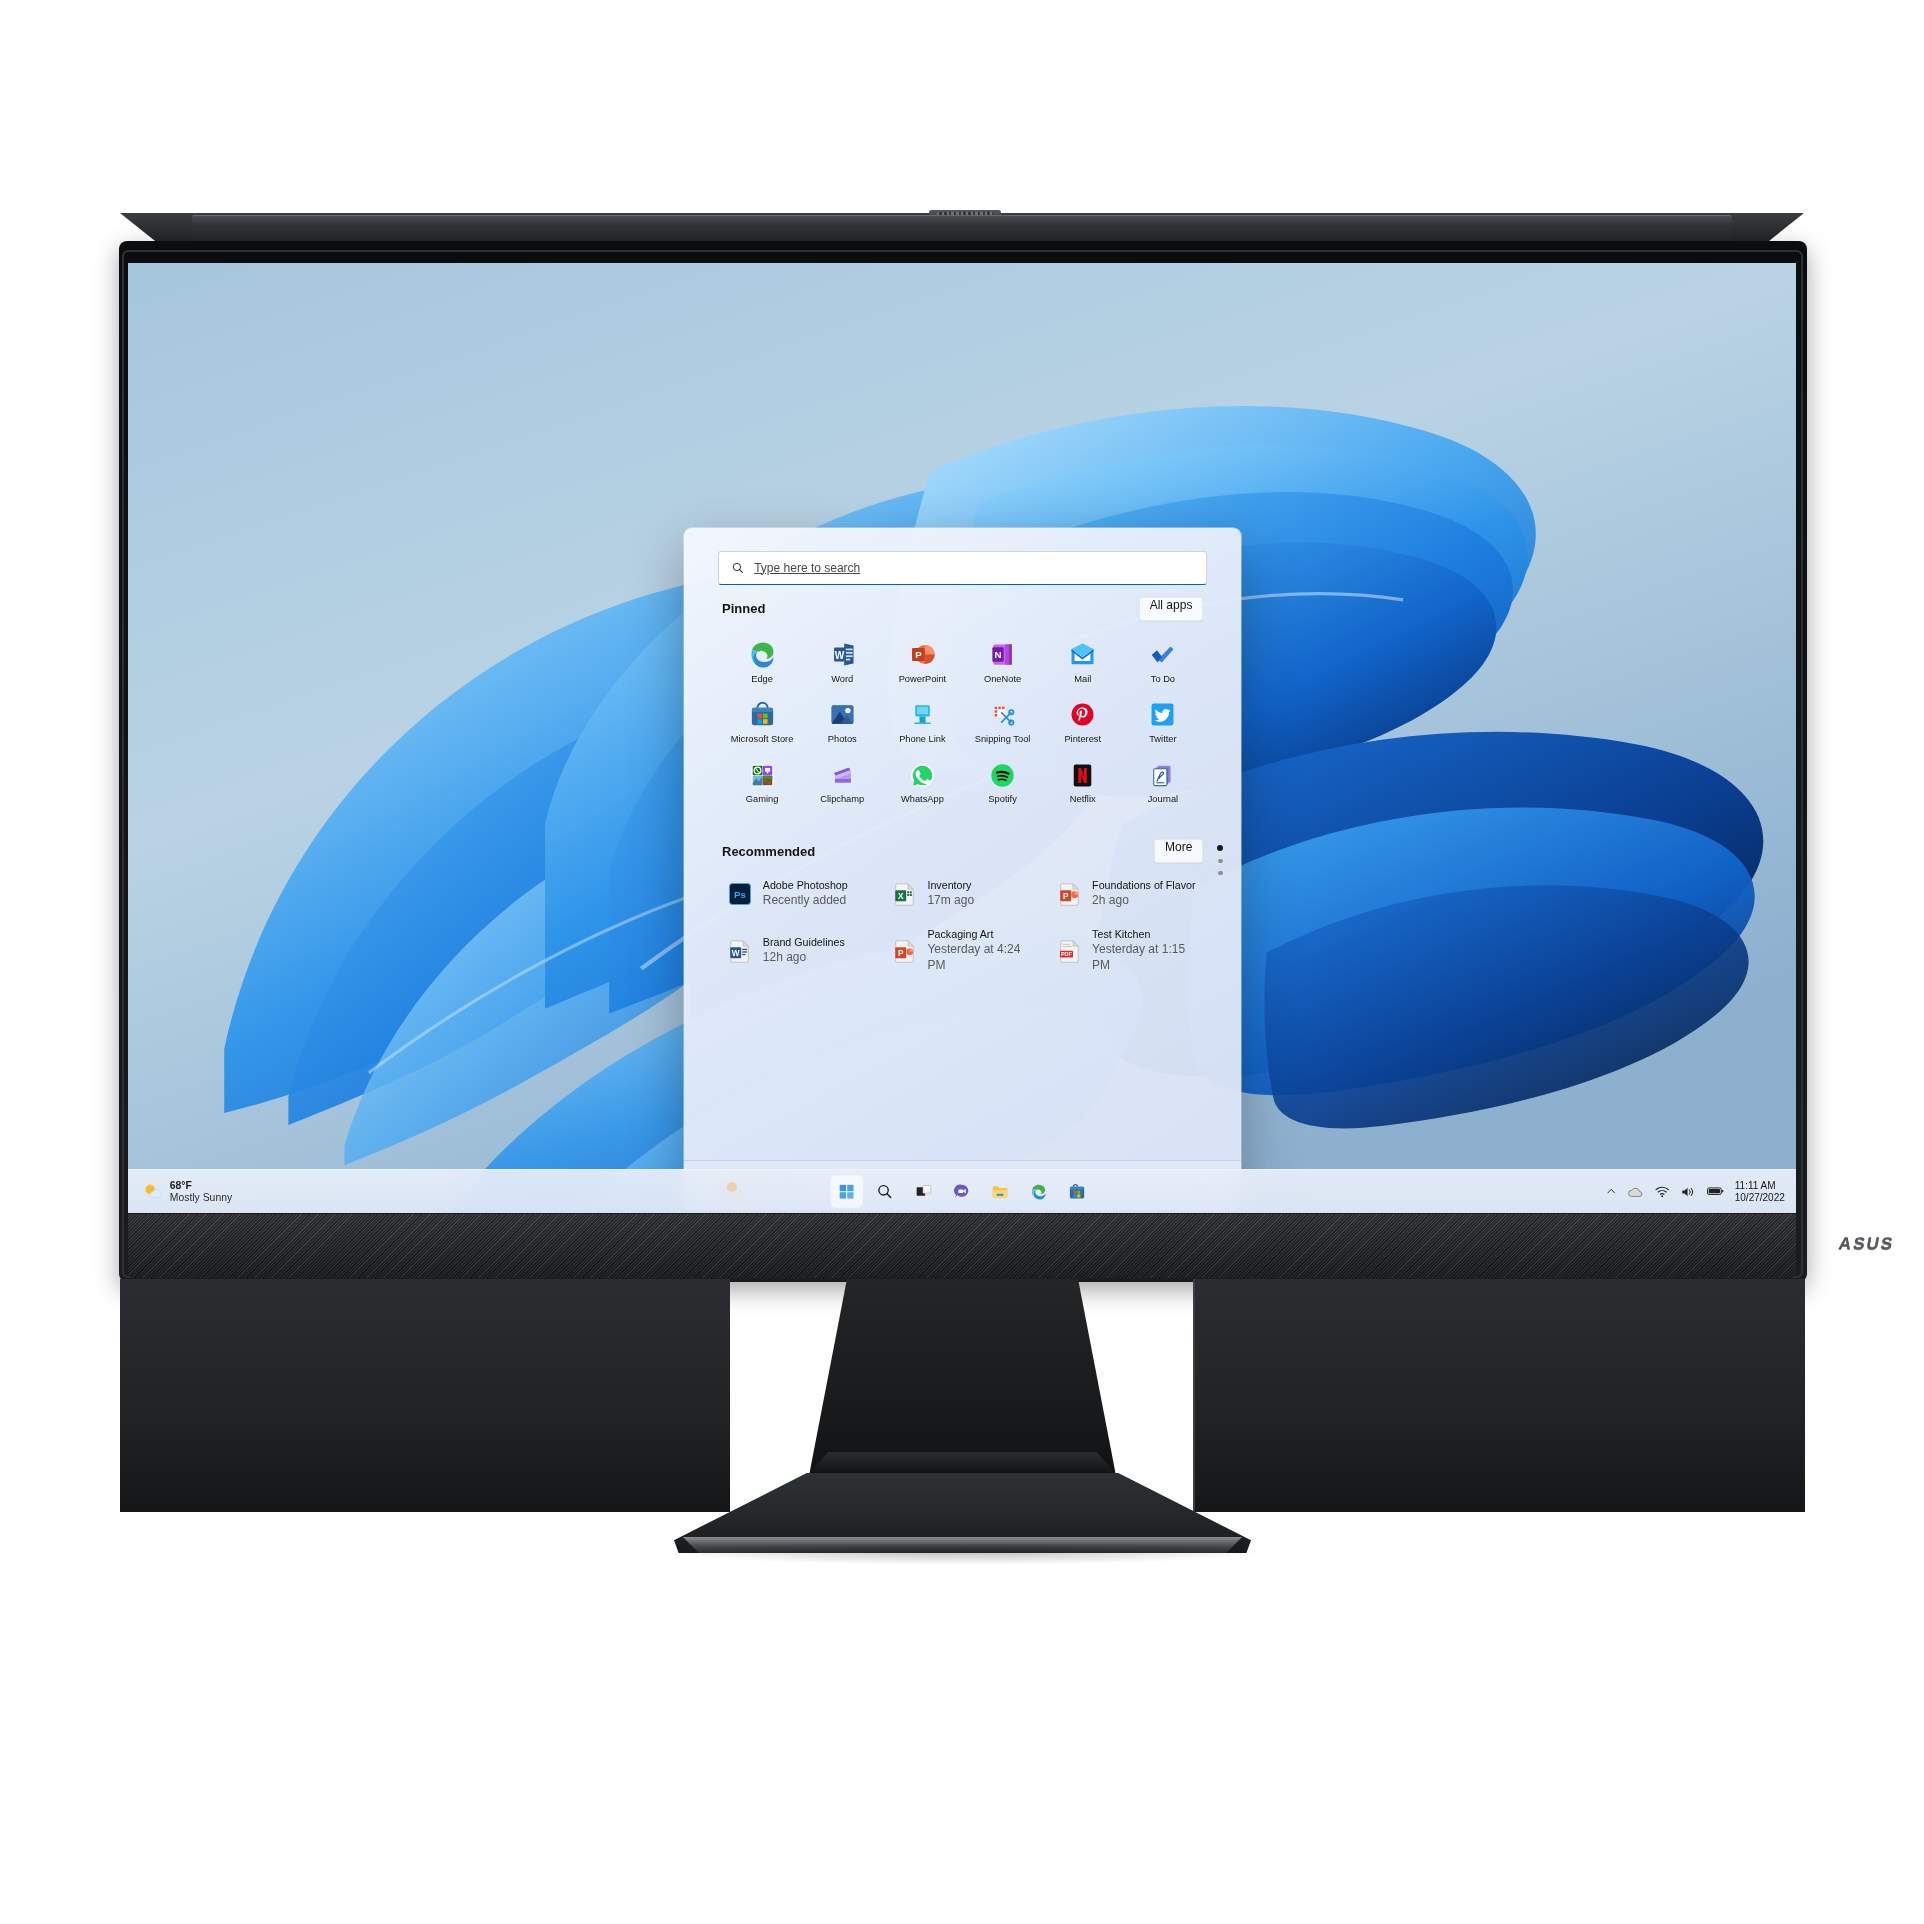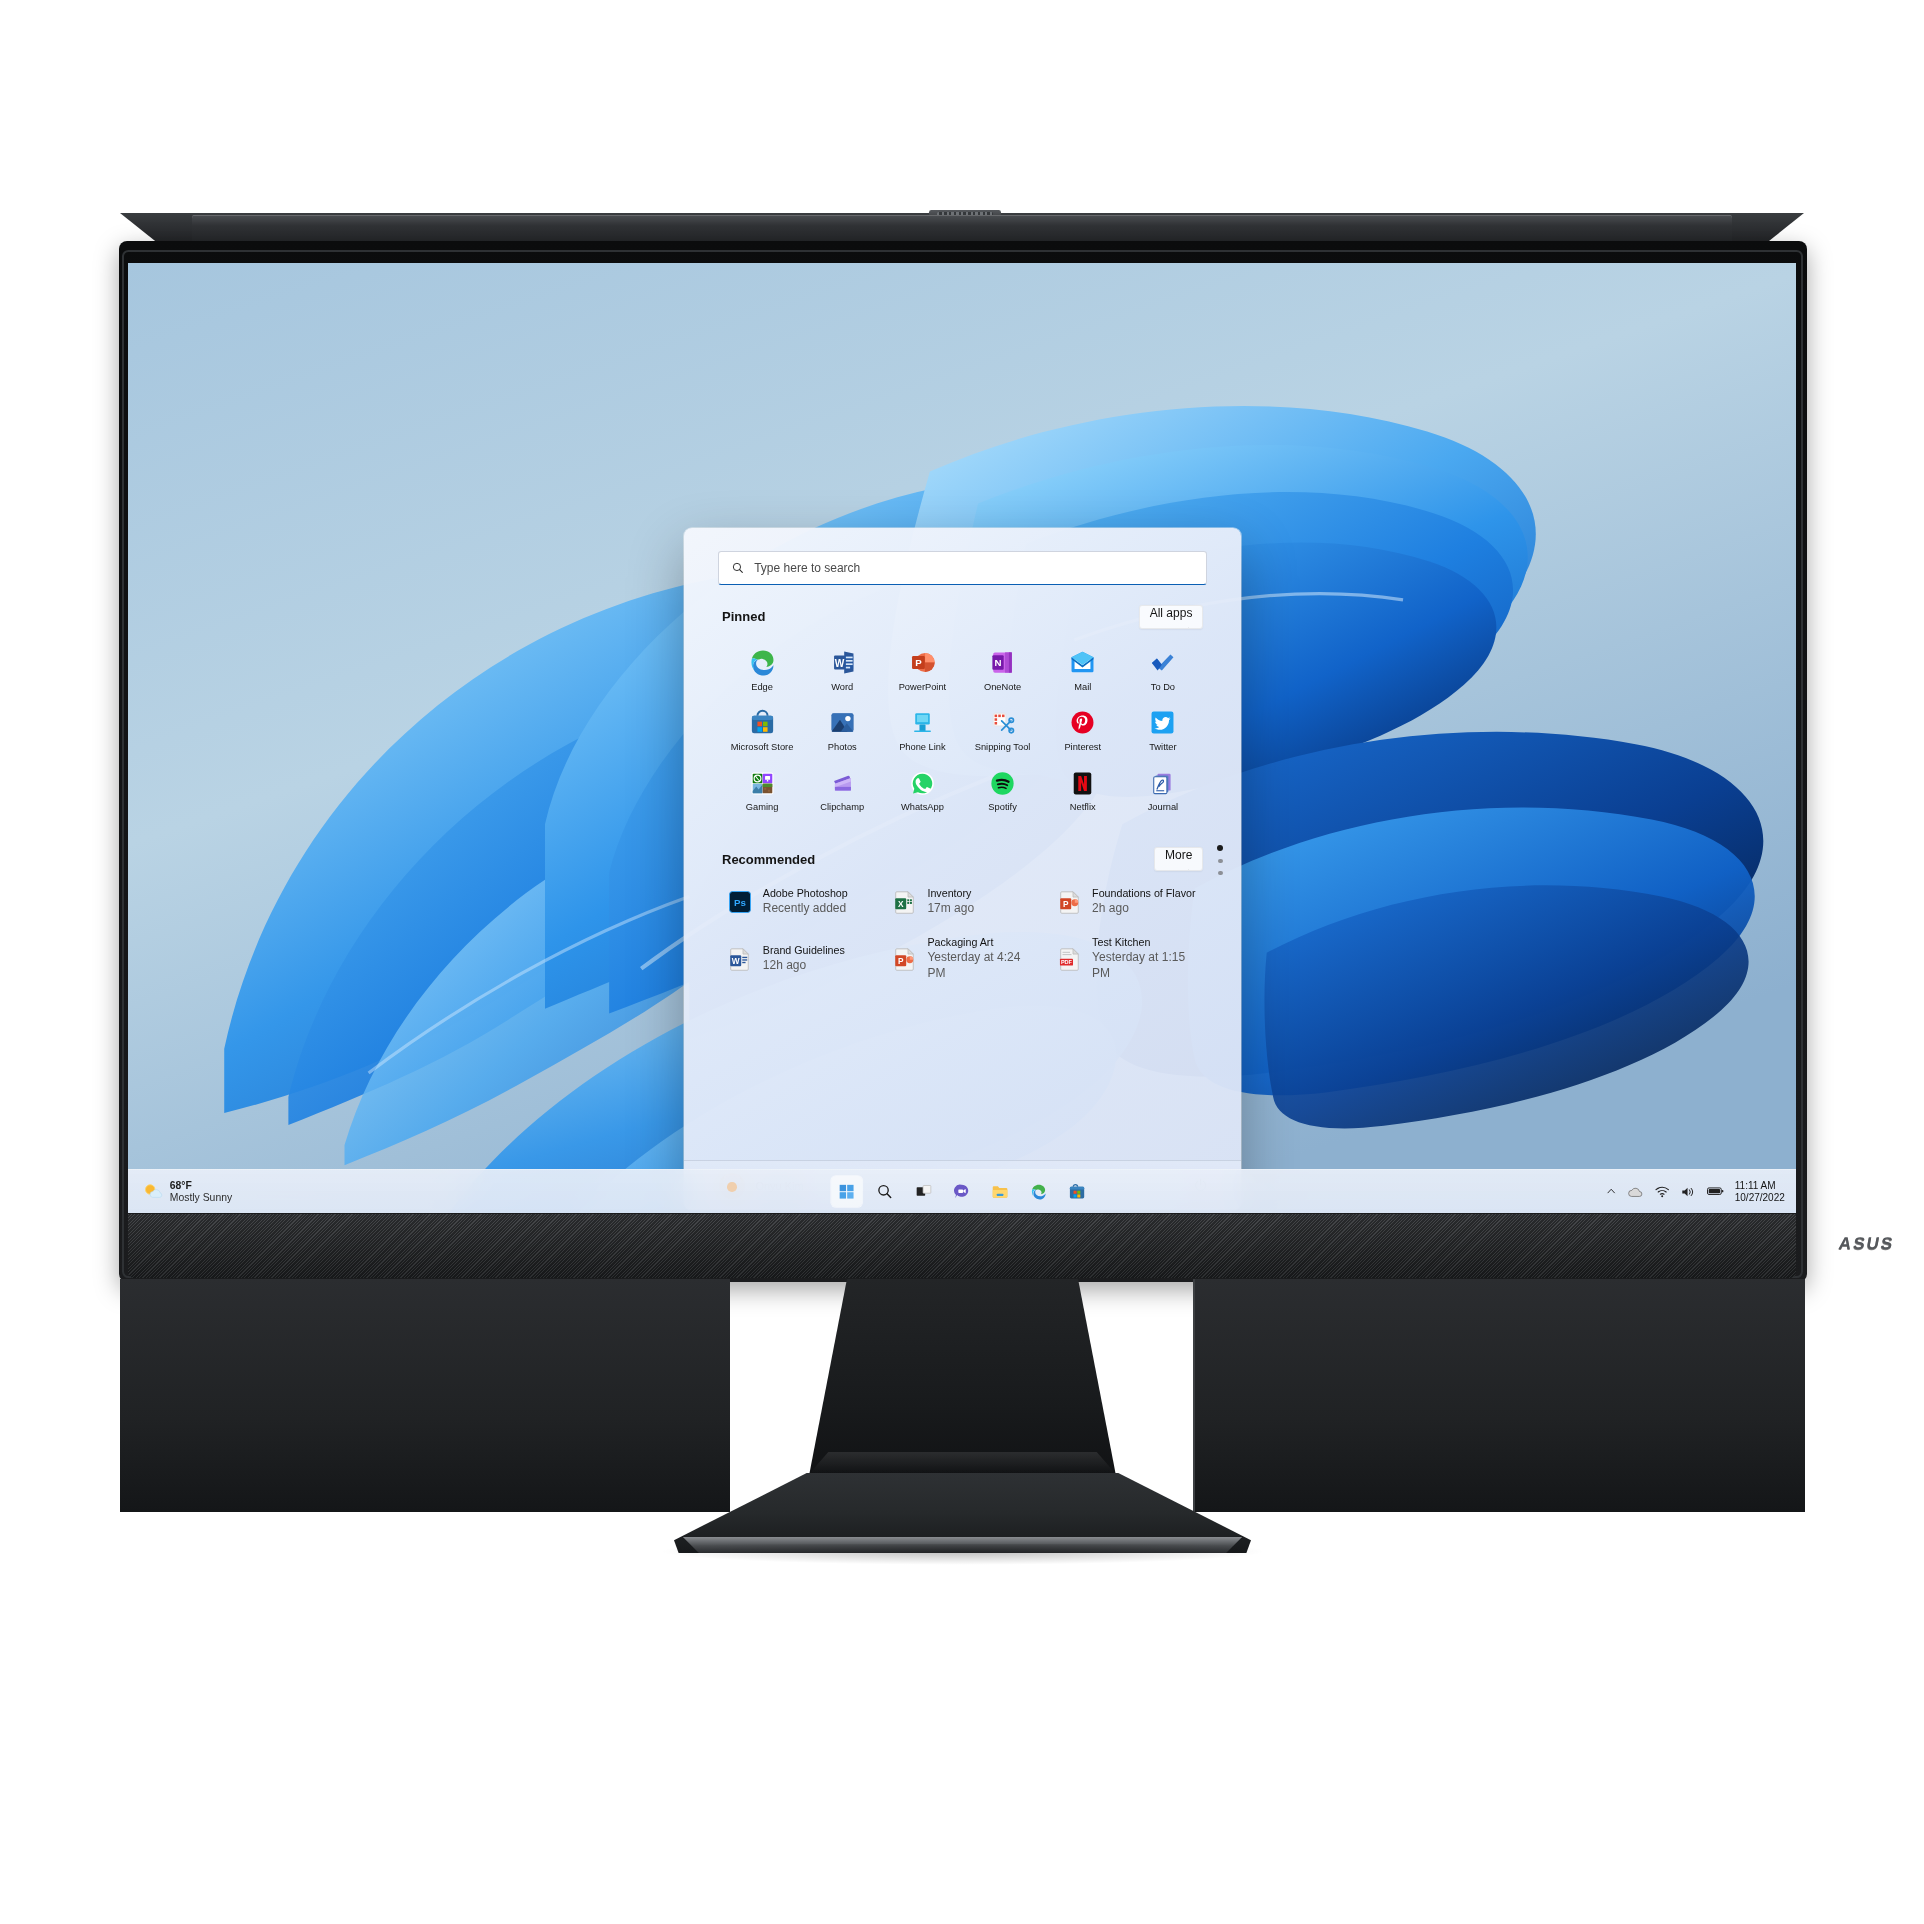--- a/index.html
+++ b/index.html
@@ -93,23 +93,23 @@
     display: flex; flex-direction: column;
   }
   .start-body { flex: 1; padding: 0 38px; }
 
   .searchwrap { padding: 22.5px 34px 0 34px; }
   .searchbox {
     height: 34px; background:#fff; border-radius: 3.2px;
     border: 0.8px solid #cfd4df; border-bottom: 1.6px solid #0a5fb4;
     display:flex; align-items:center; gap:9.6px; padding: 0 12px;
   }
-  .search-ph { font-size: 12px; color: #4a4a4a; }
-
-  .sec-head { display:flex; align-items:center; justify-content:space-between; margin-top: 20px; }
+  .search-ph { font-size: 12px; color: #4a4a4a; text-decoration: underline; }
+
+  .sec-head { display:flex; align-items:center; justify-content:space-between; margin-top: 12px; }
   .sec-title { font-size: 13px; font-weight: 700; color: #141414; }
   .pillbtn {
     display:flex; align-items:flex-end; gap:7.2px; height:24px; padding: 0 9.6px;
     background: rgba(255,255,255,.80); border: 0.8px solid rgba(0,0,0,.07);
     border-radius: 3.2px; font-size: 12px; color: #141414;
     box-shadow: 0 0.8px 1.6px rgba(0,0,0,.05);
     flex-direction: column;
   }
 
   .grid { display: grid; grid-template-columns: repeat(6, 1fr); margin-top: 11.2px; }

